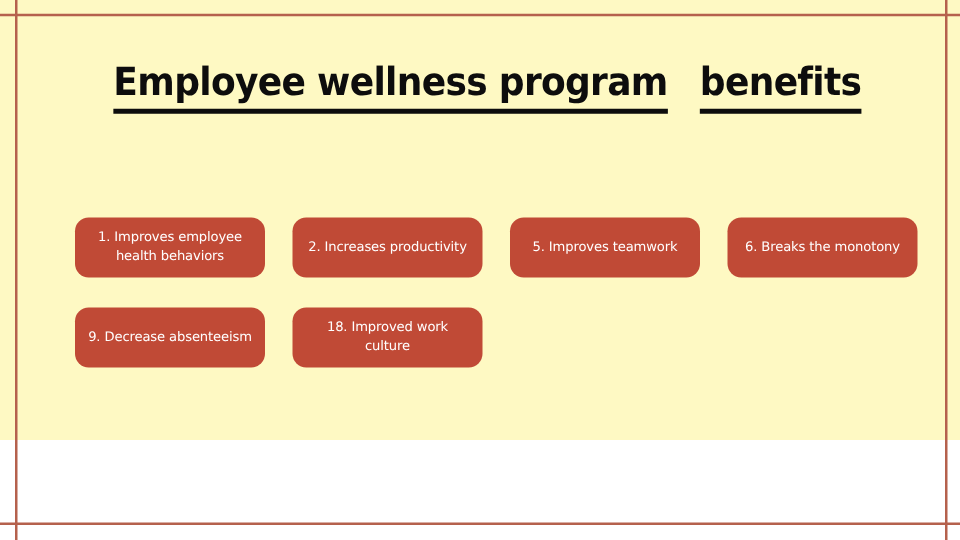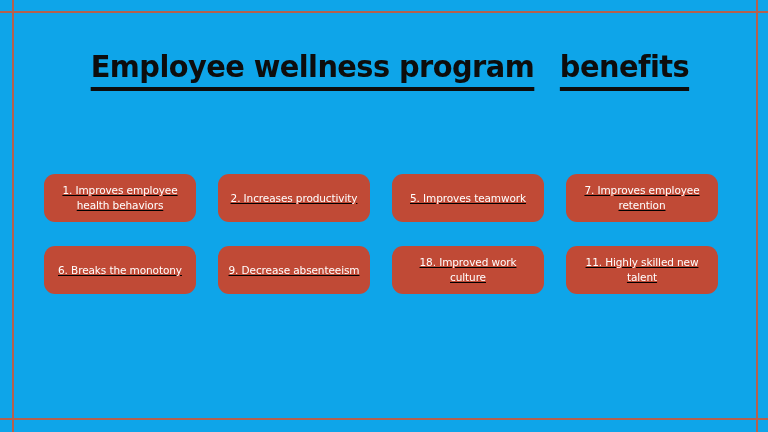--- a/index.html
+++ b/index.html
@@ -10,22 +10,22 @@
     width: 768px;
     height: 432px;
     background: #ffffff;
     font-family: "Liberation Sans", sans-serif;
     overflow: hidden;
   }
 
   #slide {
     position: relative;
     width: 768px;
-    height: 432px;
-    background: #0ea5e9;
+    height: 352px;
+    background: #fef9c3;
   }
 
   
   .rule-h {
     position: absolute;
     left: 0;
     width: 768px;
     height: 2px;
     background: #b5614d;
   }
@@ -60,29 +60,28 @@
     border-bottom: 4px solid #0d0d0d;
     padding-bottom: 1px;
     white-space: nowrap;
     transform: scaleX(0.93);
   }
   #title-line-2 { margin-top: 3px; }
 
   
   #card-grid {
     position: absolute;
-    left: 44px;
+    left: 60px;
     top: 174px;
     width: 674px;
     display: grid;
     grid-template-columns: repeat(4, 152px);
     grid-auto-rows: 48px;
     column-gap: 22px;
     row-gap: 24px;
-    text-decoration: underline;
   }
   .card {
     background: #c04a36;
     border-radius: 11px;
     display: flex;
     align-items: center;
     justify-content: center;
     padding: 0 9px;
     box-sizing: border-box;
   }
@@ -115,29 +114,23 @@
     <div class="card">
       <span class="card-label">1. Improves employee health behaviors</span>
     </div>
     <div class="card">
       <span class="card-label">2. Increases productivity</span>
     </div>
     <div class="card">
       <span class="card-label">5. Improves teamwork</span>
     </div>
     <div class="card">
-      <span class="card-label">7. Improves employee retention</span>
-    </div>
-    <div class="card">
       <span class="card-label">6. Breaks the monotony</span>
     </div>
     <div class="card">
       <span class="card-label">9. Decrease absenteeism</span>
     </div>
     <div class="card">
       <span class="card-label">18. Improved work culture</span>
     </div>
-    <div class="card">
-      <span class="card-label">11. Highly skilled new talent</span>
-    </div>
   </div>
 
 </div>
 
 </body></html>

